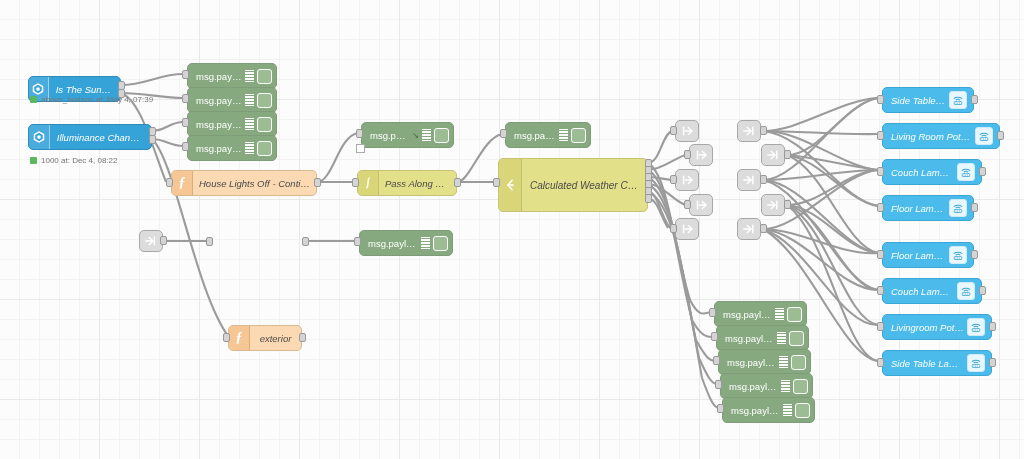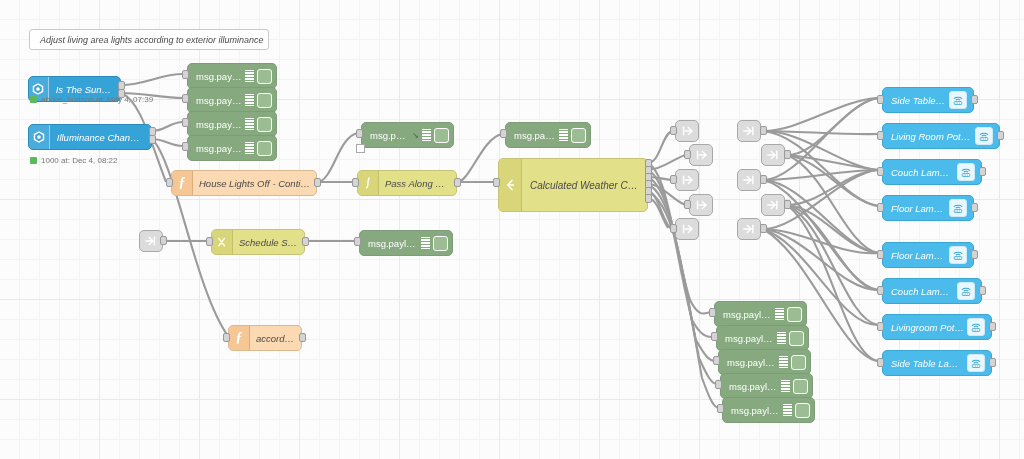--- a/index.html
+++ b/index.html
@@ -146,27 +146,20 @@
     <path d="M763,229 C804,230 840,256 878,253"></path>
     <path d="M763,229 C806,234 840,290 878,290"></path>
     <path d="M763,229 C808,244 840,326 878,325"></path>
     <path d="M763,229 C810,256 842,356 878,361"></path>
     <path d="M787,205 C828,236 845,356 878,361"></path>
 
     <path d="M163,241 C180,241 195,241 208,241"></path>
     <path d="M305,241 C325,241 340,241 356,241"></path>
   </svg>
 
-  <div class="n-comment" style="left:29px;top:29px;width:240px;">
-    <svg width="13" height="13" viewBox="0 0 16 16">
-      <ellipse cx="8" cy="7" rx="6.2" ry="4.6" fill="none" stroke="#b9b9b9" stroke-width="1.2"></ellipse>
-      <path d="M5,11 L4,13.5 L7.2,11.3" fill="none" stroke="#b9b9b9" stroke-width="1.2"></path>
-    </svg>
-    <span class="lbl">Adjust living area lights according to exterior illuminance</span>
-  </div>
 
   <div class="node n-ha" style="left:28px;top:76px;width:93px;">
     <div class="icobox">
       <svg width="14" height="14" viewBox="0 0 16 16">
         <polygon points="8,1.3 14,4.6 14,11.4 8,14.7 2,11.4 2,4.6" fill="#fff"></polygon>
         <polygon points="8,3.2 12.3,5.6 12.3,10.4 8,12.8 3.7,10.4 3.7,5.6" fill="#36a3d8"></polygon>
         <circle cx="8" cy="8" r="2.1" fill="#fff"></circle>
       </svg>
     </div>
     <span class="lbl">Is The Sun-up ?</span>
@@ -381,34 +374,26 @@
     <span class="lbl">Calculated Weather Condition</span>
   </div>
   <div class="port" style="left:493px;top:178px;"></div>
   <div class="port" style="left:645px;top:159px;"></div>
   <div class="port" style="left:645px;top:166px;"></div>
   <div class="port" style="left:645px;top:173px;"></div>
   <div class="port" style="left:645px;top:180px;"></div>
   <div class="port" style="left:645px;top:187px;"></div>
   <div class="port" style="left:645px;top:194px;"></div>
 
-  <div class="node n-yellow" style="left:211px;top:229px;width:94px;">
-    <div class="icobox">
-      <svg width="12" height="13" viewBox="0 0 14 16">
-        <path d="M3,3 L10,12 M10,3 L3,12" fill="none" stroke="#fff" stroke-width="1.6" stroke-linecap="round"></path>
-      </svg>
-    </div>
-    <span class="lbl">Schedule State</span>
-  </div>
   <div class="port" style="left:206px;top:237px;"></div>
   <div class="port" style="left:302px;top:237px;"></div>
 
   <div class="node n-func" style="left:228px;top:325px;width:74px;">
     <div class="icobox">ƒ</div>
-    <span class="lbl">according</span>
+    <span class="lbl">exterior</span>
   </div>
   <div class="port" style="left:223px;top:333px;"></div>
   <div class="port" style="left:299px;top:333px;"></div>
 
   <div class="n-link" style="left:139px;top:230px;">
     <svg width="14" height="12" viewBox="0 0 16 14">
       <path d="M2,7 L9,7 M6,3 L10.5,7 L6,11" fill="none" stroke="#fff" stroke-width="1.7" stroke-linecap="round" stroke-linejoin="round"></path>
       <path d="M12,2.5 L12,11.5" stroke="#fff" stroke-width="1.7" stroke-linecap="round"></path>
     </svg>
   </div>

